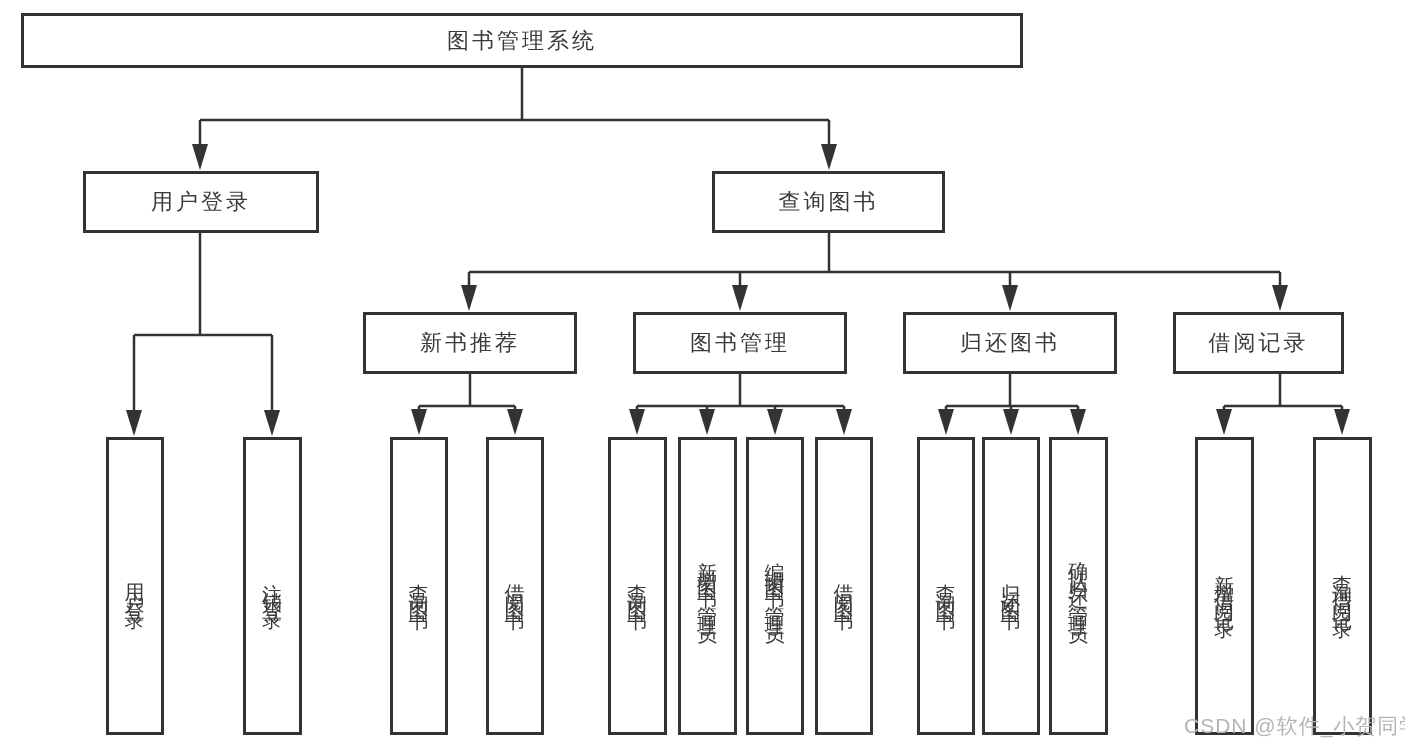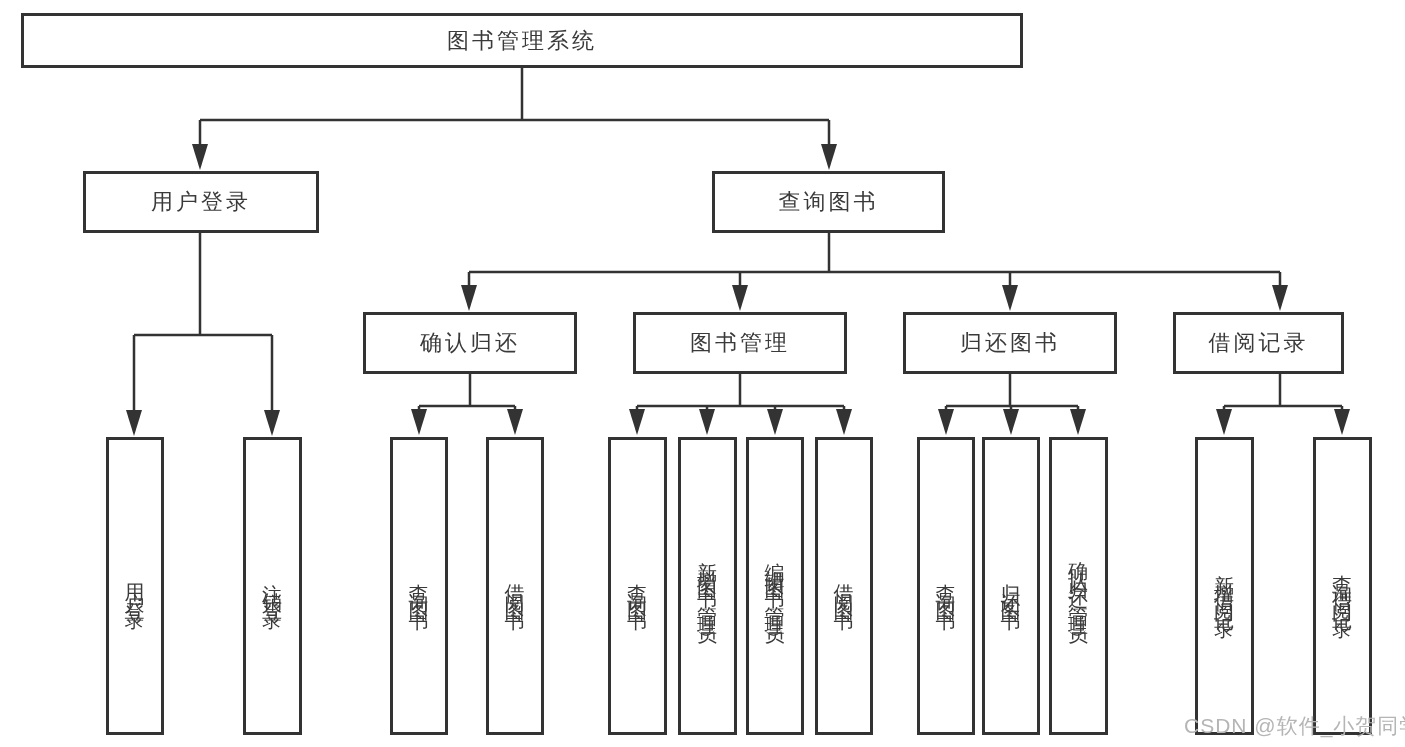--- a/index.html
+++ b/index.html
@@ -78,21 +78,21 @@
       <polygon points="1224,435 1216,409 1232,409"></polygon>
       <polygon points="1342,435 1334,409 1350,409"></polygon>
     </g>
   </svg>
 
   <div class="box h-box" style="left:21px;top:13px;width:1002px;height:55px;">图书管理系统</div>
 
   <div class="box h-box" style="left:83px;top:171px;width:236px;height:62px;">用户登录</div>
   <div class="box h-box" style="left:712px;top:171px;width:233px;height:62px;">查询图书</div>
 
-  <div class="box h-box" style="left:363px;top:312px;width:214px;height:62px;">确认归还</div>
+  <div class="box h-box" style="left:363px;top:312px;width:214px;height:62px;">新书推荐</div>
   <div class="box h-box" style="left:633px;top:312px;width:214px;height:62px;">图书管理</div>
   <div class="box h-box" style="left:903px;top:312px;width:214px;height:62px;">归还图书</div>
   <div class="box h-box" style="left:1173px;top:312px;width:171px;height:62px;">借阅记录</div>
 
   <div class="box v-box" style="left:106px;top:437px;width:58px;height:298px;">用户登录</div>
   <div class="box v-box" style="left:243px;top:437px;width:59px;height:298px;">注销登录</div>
 
   <div class="box v-box" style="left:390px;top:437px;width:58px;height:298px;">查询图书</div>
   <div class="box v-box" style="left:486px;top:437px;width:58px;height:298px;">借阅图书</div>
 

